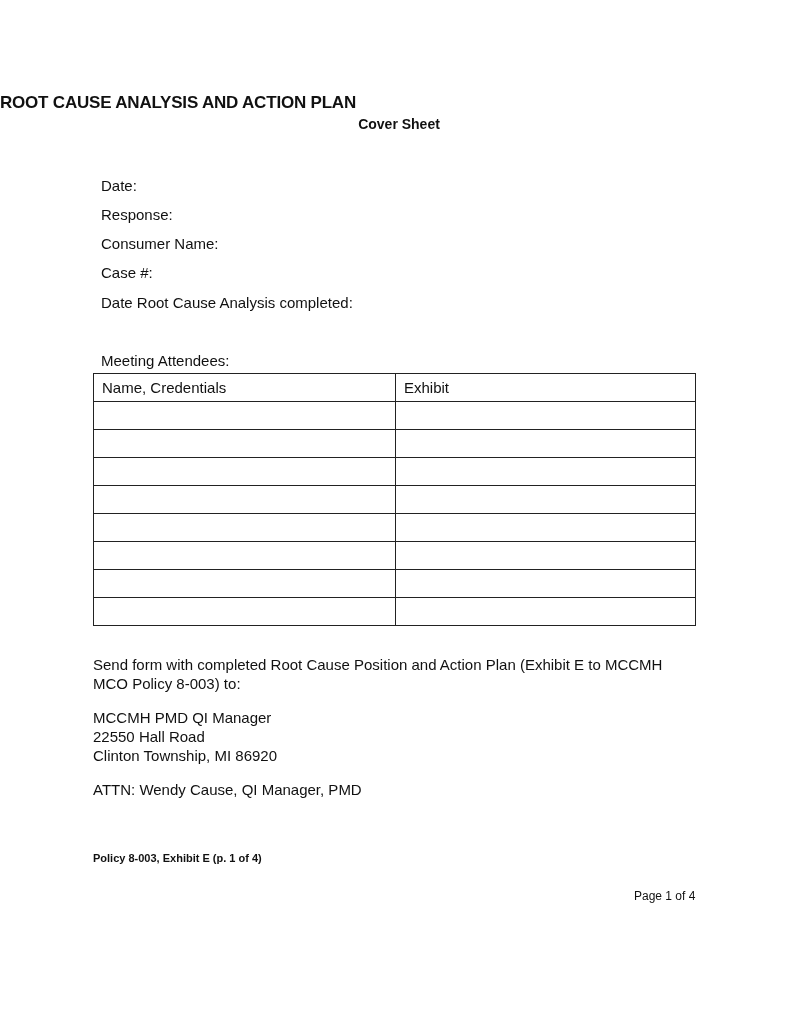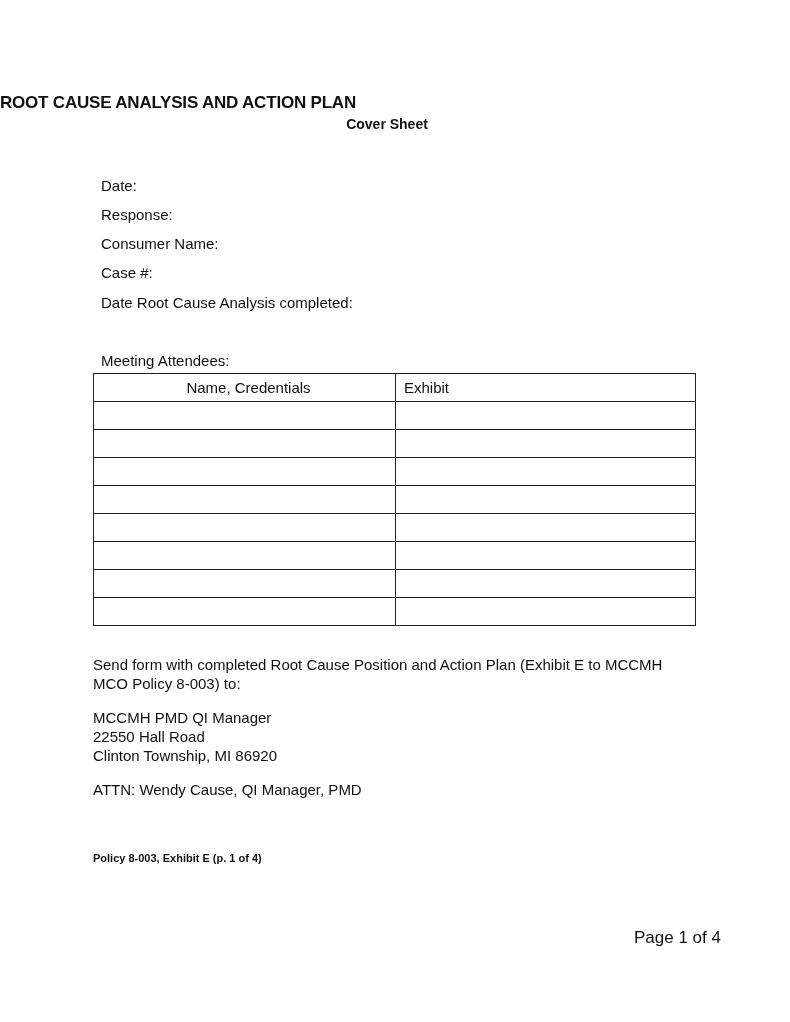--- a/index.html
+++ b/index.html
@@ -1,31 +1,31 @@
 <!DOCTYPE html>
 <html><head>
   <meta charset="utf-8">
   <style>
     html, body { margin: 0; padding: 0; background: #ffffff; }
     body { width: 790px; height: 1022px; position: relative; overflow: hidden;
            font-family: "Liberation Sans", sans-serif; color: #111111; }
     .title { position: absolute; top: 93px; left: 0; width: 790px; text-align: left;
              font-weight: bold; font-size: 17px; letter-spacing: -0.2px; }
     .subtitle { position: absolute; top: 116px; left: 0; width: 774px; text-align: center;
-                font-weight: bold; font-size: 14px; }
+                font-weight: bold; font-size: 14px; padding-left: 12px; }
     .field { position: absolute; left: 101px; font-size: 15px; }
     .table { position: absolute; left: 93px; top: 373px; width: 603px;
              border-collapse: collapse; }
     .table td { border: 1.5px solid #222; height: 27px; padding: 0 0 0 8px;
                 font-size: 15px; vertical-align: middle; }
-    .table td.c1 { width: 293px; text-align: center; }
+    .table td.c1 { width: 293px; }
     .para { position: absolute; left: 93px; font-size: 15px; line-height: 19px; width: 610px; }
     .footer-note { position: absolute; left: 93px; top: 851px; width: 600px;
                    font-size: 11px; font-weight: bold; line-height: 15px; }
-    .page-num { position: absolute; left: 634px; top: 928px; font-size: 17px; }
+    .page-num { position: absolute; left: 634px; top: 889px; font-size: 12px; }
   </style>
 </head>
 <body>
 
 <div class="title">ROOT CAUSE ANALYSIS AND ACTION PLAN</div>
 <div class="subtitle">Cover Sheet</div>
 
 <div class="field" style="top:177px">Date:</div>
 <div class="field" style="top:206px">Response:</div>
 <div class="field" style="top:235px">Consumer Name:</div>

